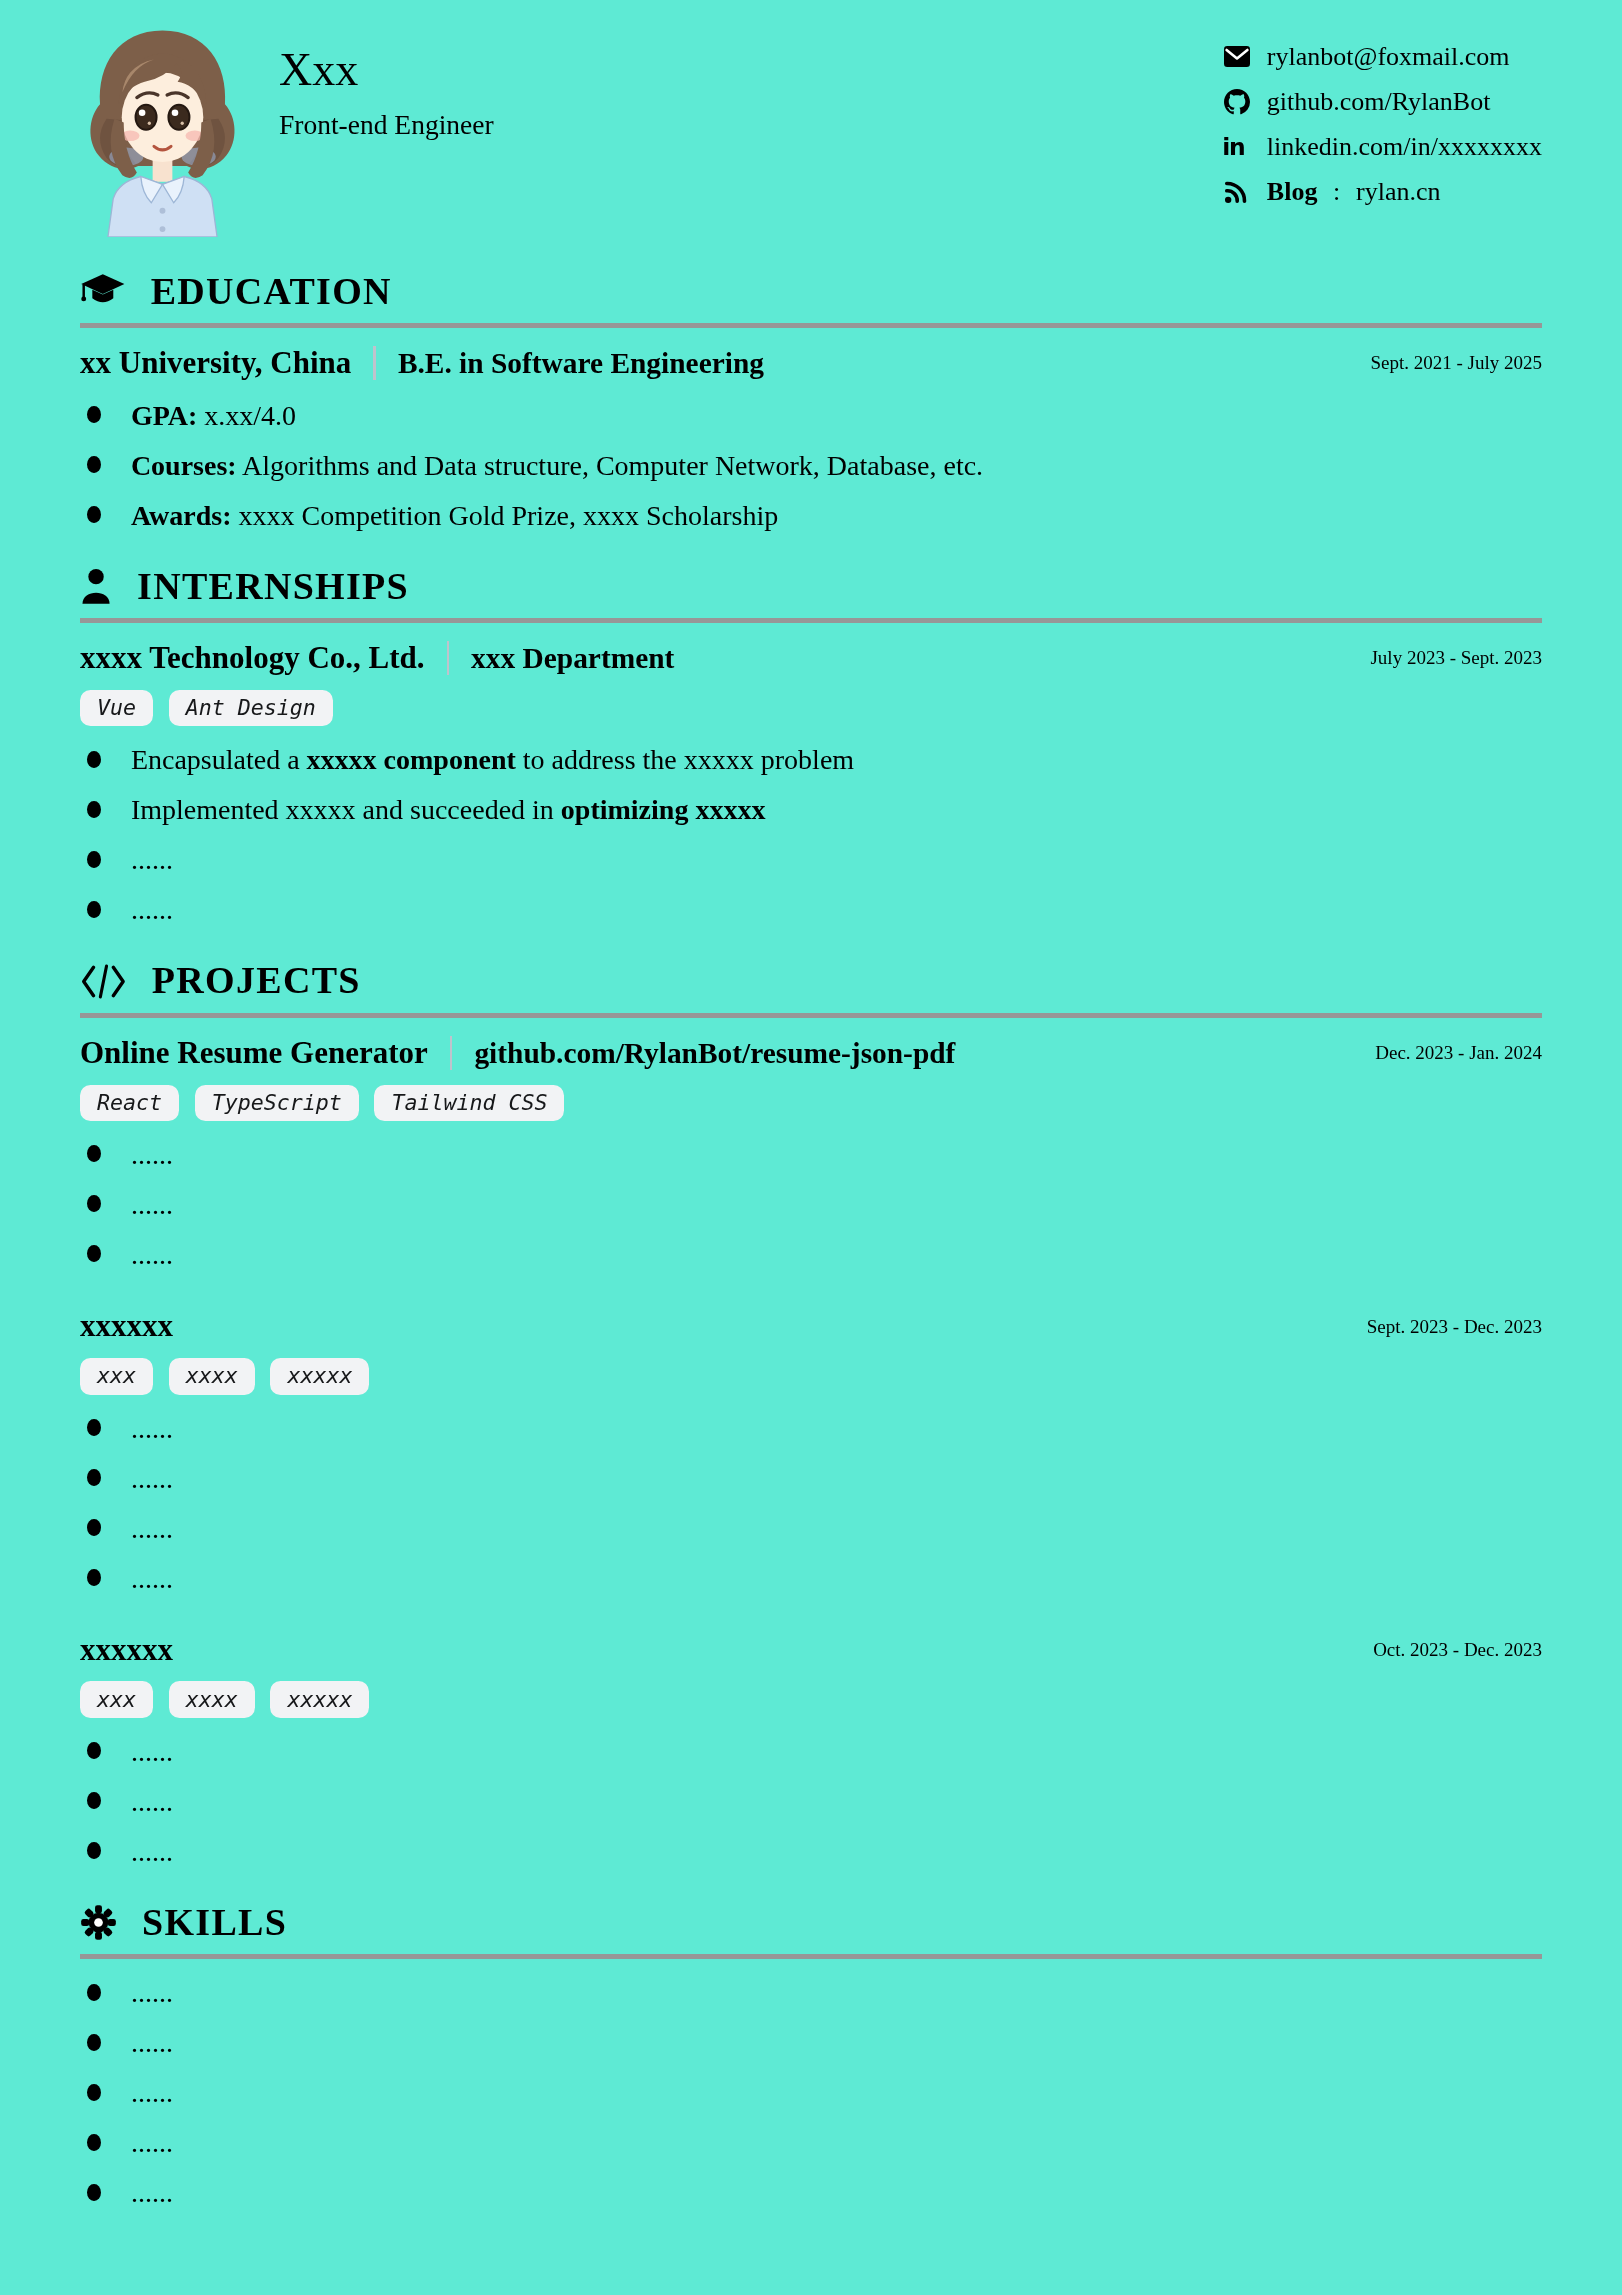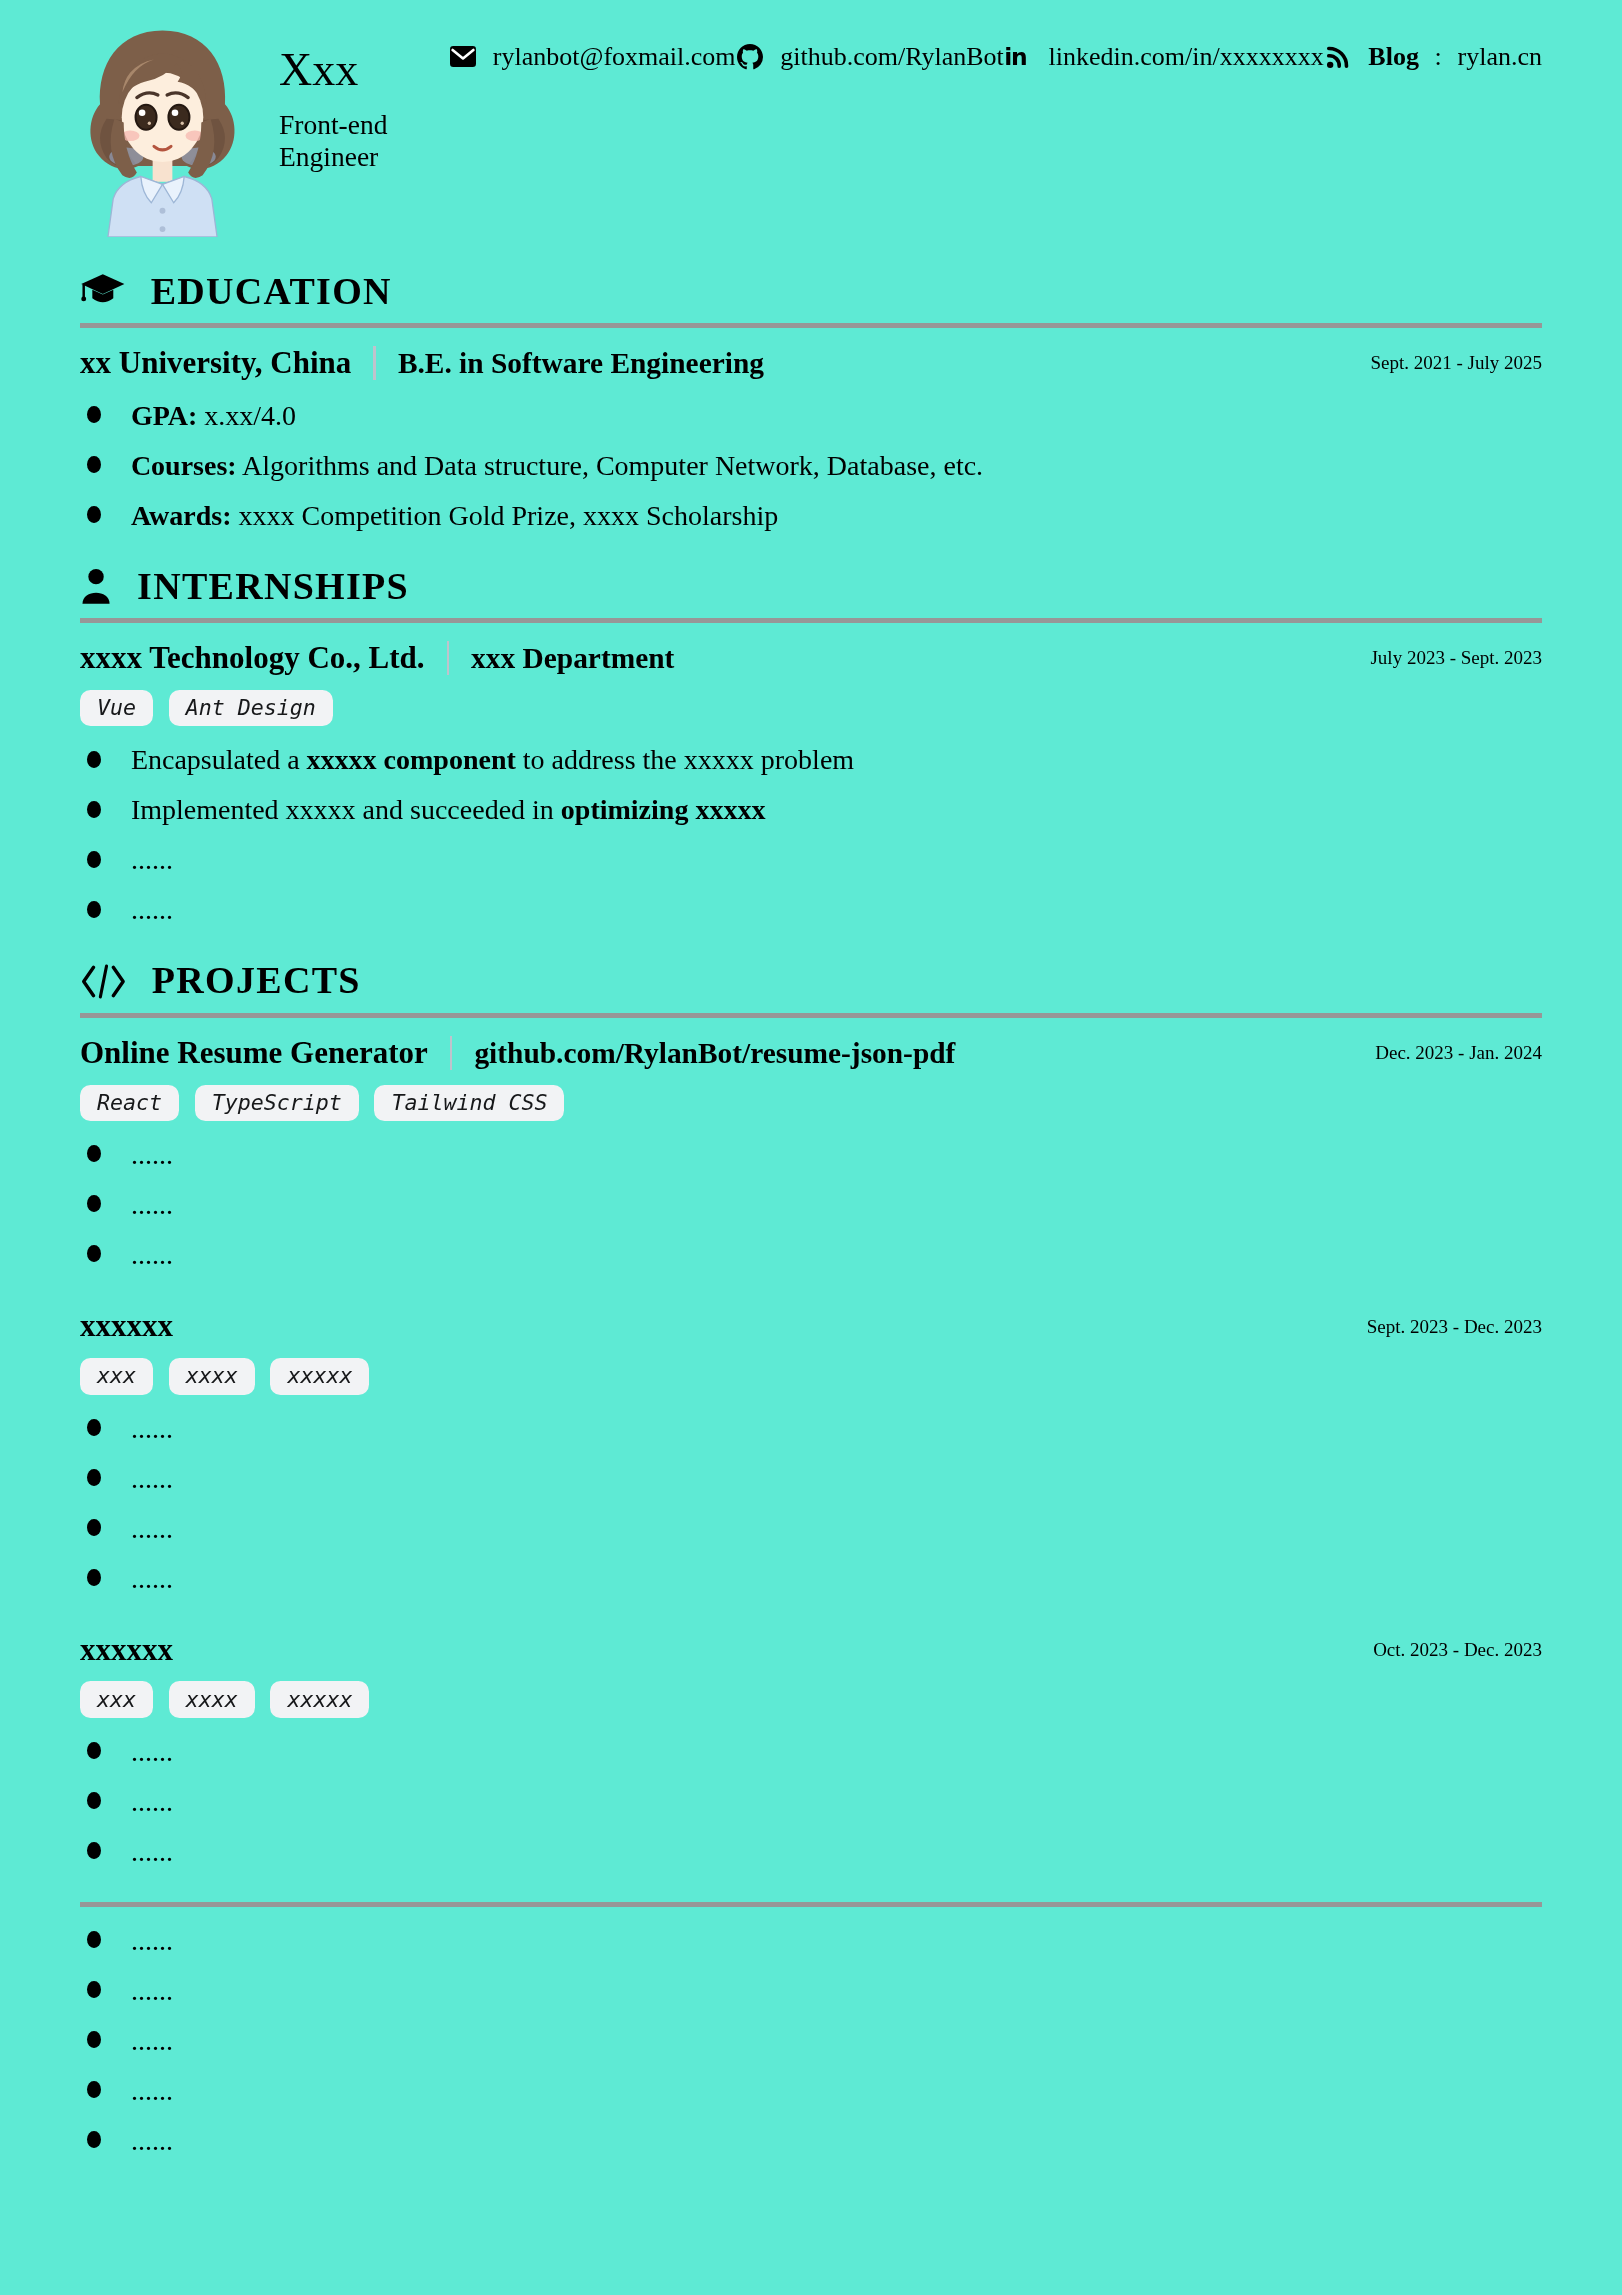--- a/index.html
+++ b/index.html
@@ -15,21 +15,21 @@
     overflow: hidden;
   }
 
   
   .header { display: flex; align-items: flex-start; }
   .avatar-box { width: 165px; height: 217px; flex: 0 0 auto; }
   .avatar-box svg { width: 100%; height: 100%; display: block; }
   .identity { margin-left: 34px; padding-top: 27.5px; }
   .name { font-size: 46px; font-weight: 400; line-height: 1; margin: 0; }
   .role { margin-top: 16px; font-size: 27.5px; font-weight: 400; }
-  .contacts { margin-left: auto; padding-top: 22px; display: flex; flex-direction: row; }
+  .contacts { margin-left: auto; padding-top: 22px; display: flex; flex-direction: column; gap: 15px; }
   .contact-row { display: flex; align-items: center; gap: 15.7px; font-size: 26px; }
   .contact-icon { width: 29px; height: 29px; display: flex; align-items: center; justify-content: center; flex: 0 0 auto; }
   .contact-icon svg { display: block; }
   .contact-label { font-weight: 700; }
 
   
   .section { margin-top: 34px; }
   .section-header { display: flex; align-items: center; gap: 25px; }
   .sec-icon { display: flex; align-items: center; }
   .sec-icon svg { height: 37px; width: auto; display: block; }
@@ -329,20 +329,41 @@
               <span class="bullet-text"><span class="seg">......</span></span>
             </div>
             <div class="bullet-row">
               <span class="bullet-dot"></span>
               <span class="bullet-text"><span class="seg">......</span></span>
             </div>
           </div>
         </div>
       </section>
       <section class="section">
+        <div class="section-header">
+          <span class="sec-icon">
+            <svg viewBox="0 0 64 64">
+              <g fill="#000">
+                <circle cx="32" cy="32" r="17"></circle>
+                <g>
+                  <rect x="26" y="2" width="12" height="14" rx="4"></rect>
+                  <rect x="26" y="48" width="12" height="14" rx="4"></rect>
+                  <rect x="2" y="26" width="14" height="12" rx="4"></rect>
+                  <rect x="48" y="26" width="14" height="12" rx="4"></rect>
+                  <rect x="26" y="2" width="12" height="14" rx="4" transform="rotate(45 32 32)"></rect>
+                  <rect x="26" y="48" width="12" height="14" rx="4" transform="rotate(45 32 32)"></rect>
+                  <rect x="2" y="26" width="14" height="12" rx="4" transform="rotate(45 32 32)"></rect>
+                  <rect x="48" y="26" width="14" height="12" rx="4" transform="rotate(45 32 32)"></rect>
+                </g>
+              </g>
+              <circle cx="32" cy="32" r="7.5" fill="#fff"></circle>
+            </svg>
+          </span>
+          <div class="section-title">SKILLS</div>
+        </div>
         <div class="rule"></div>
         <div class="entry">
           <div class="bullets">
             <div class="bullet-row">
               <span class="bullet-dot"></span>
               <span class="bullet-text"><span class="seg">......</span></span>
             </div>
             <div class="bullet-row">
               <span class="bullet-dot"></span>
               <span class="bullet-text"><span class="seg">......</span></span>

